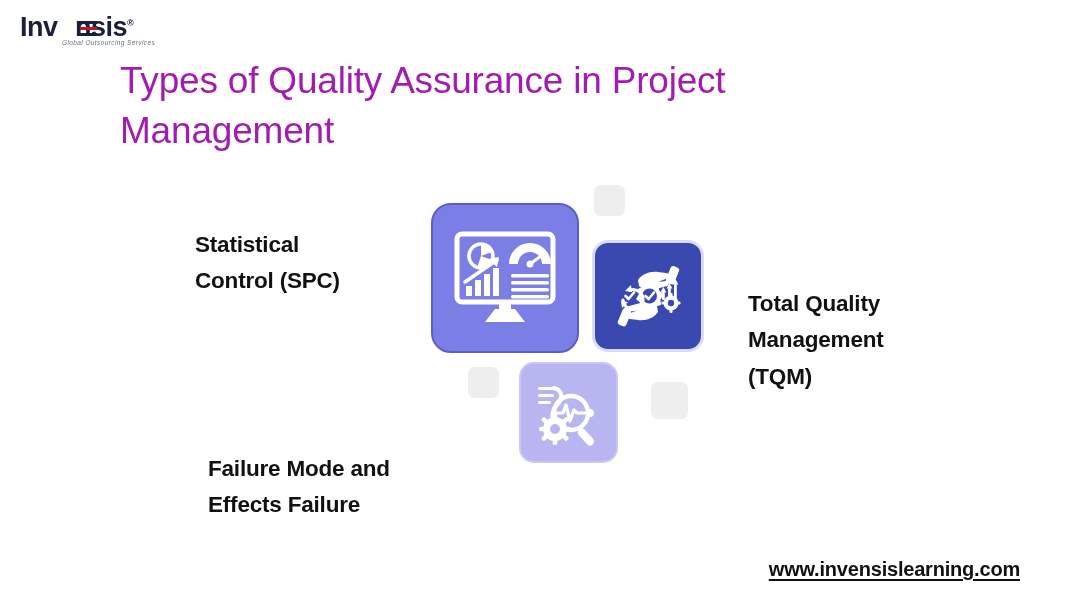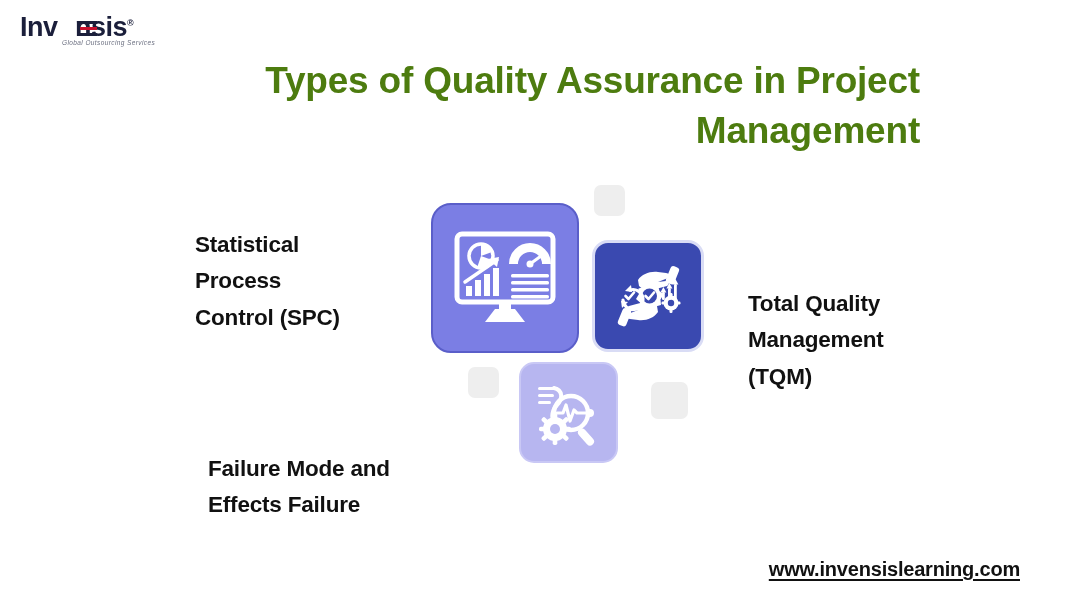--- a/index.html
+++ b/index.html
@@ -48,24 +48,24 @@
     letter-spacing:0.4px;
     color:#6b6f80;
     white-space:nowrap;
   }
 
   
   #title {
     position:absolute;
     left:120px; top:56px;
     width:800px;
-    text-align:right;
+    text-align:left;
     font-size:37px;
-    font-weight:bold;
-    color:#4d7c0f;
+    font-weight:normal;
+    color:#a21caf;
     line-height:1.36;
     letter-spacing:-0.2px;
   }
 
   
   .label {
     position:absolute;
     font-size:22.5px;
     font-weight:bold;
     color:#111111;
@@ -138,21 +138,20 @@
 </div>
 
 <h1 id="title">Types of Quality Assurance in Project Management</h1>
 
 <div class="deco-square" id="deco-1"></div>
 <div class="deco-square" id="deco-2"></div>
 <div class="deco-square" id="deco-3"></div>
 
 <div class="label" id="label-spc">
   <div>Statistical</div>
-  <div>Process</div>
   <div>Control (SPC)</div>
 </div>
 
 <div class="label" id="label-tqm">
   <div>Total Quality</div>
   <div>Management</div>
   <div>(TQM)</div>
 </div>
 
 <div class="label" id="label-fmea">

